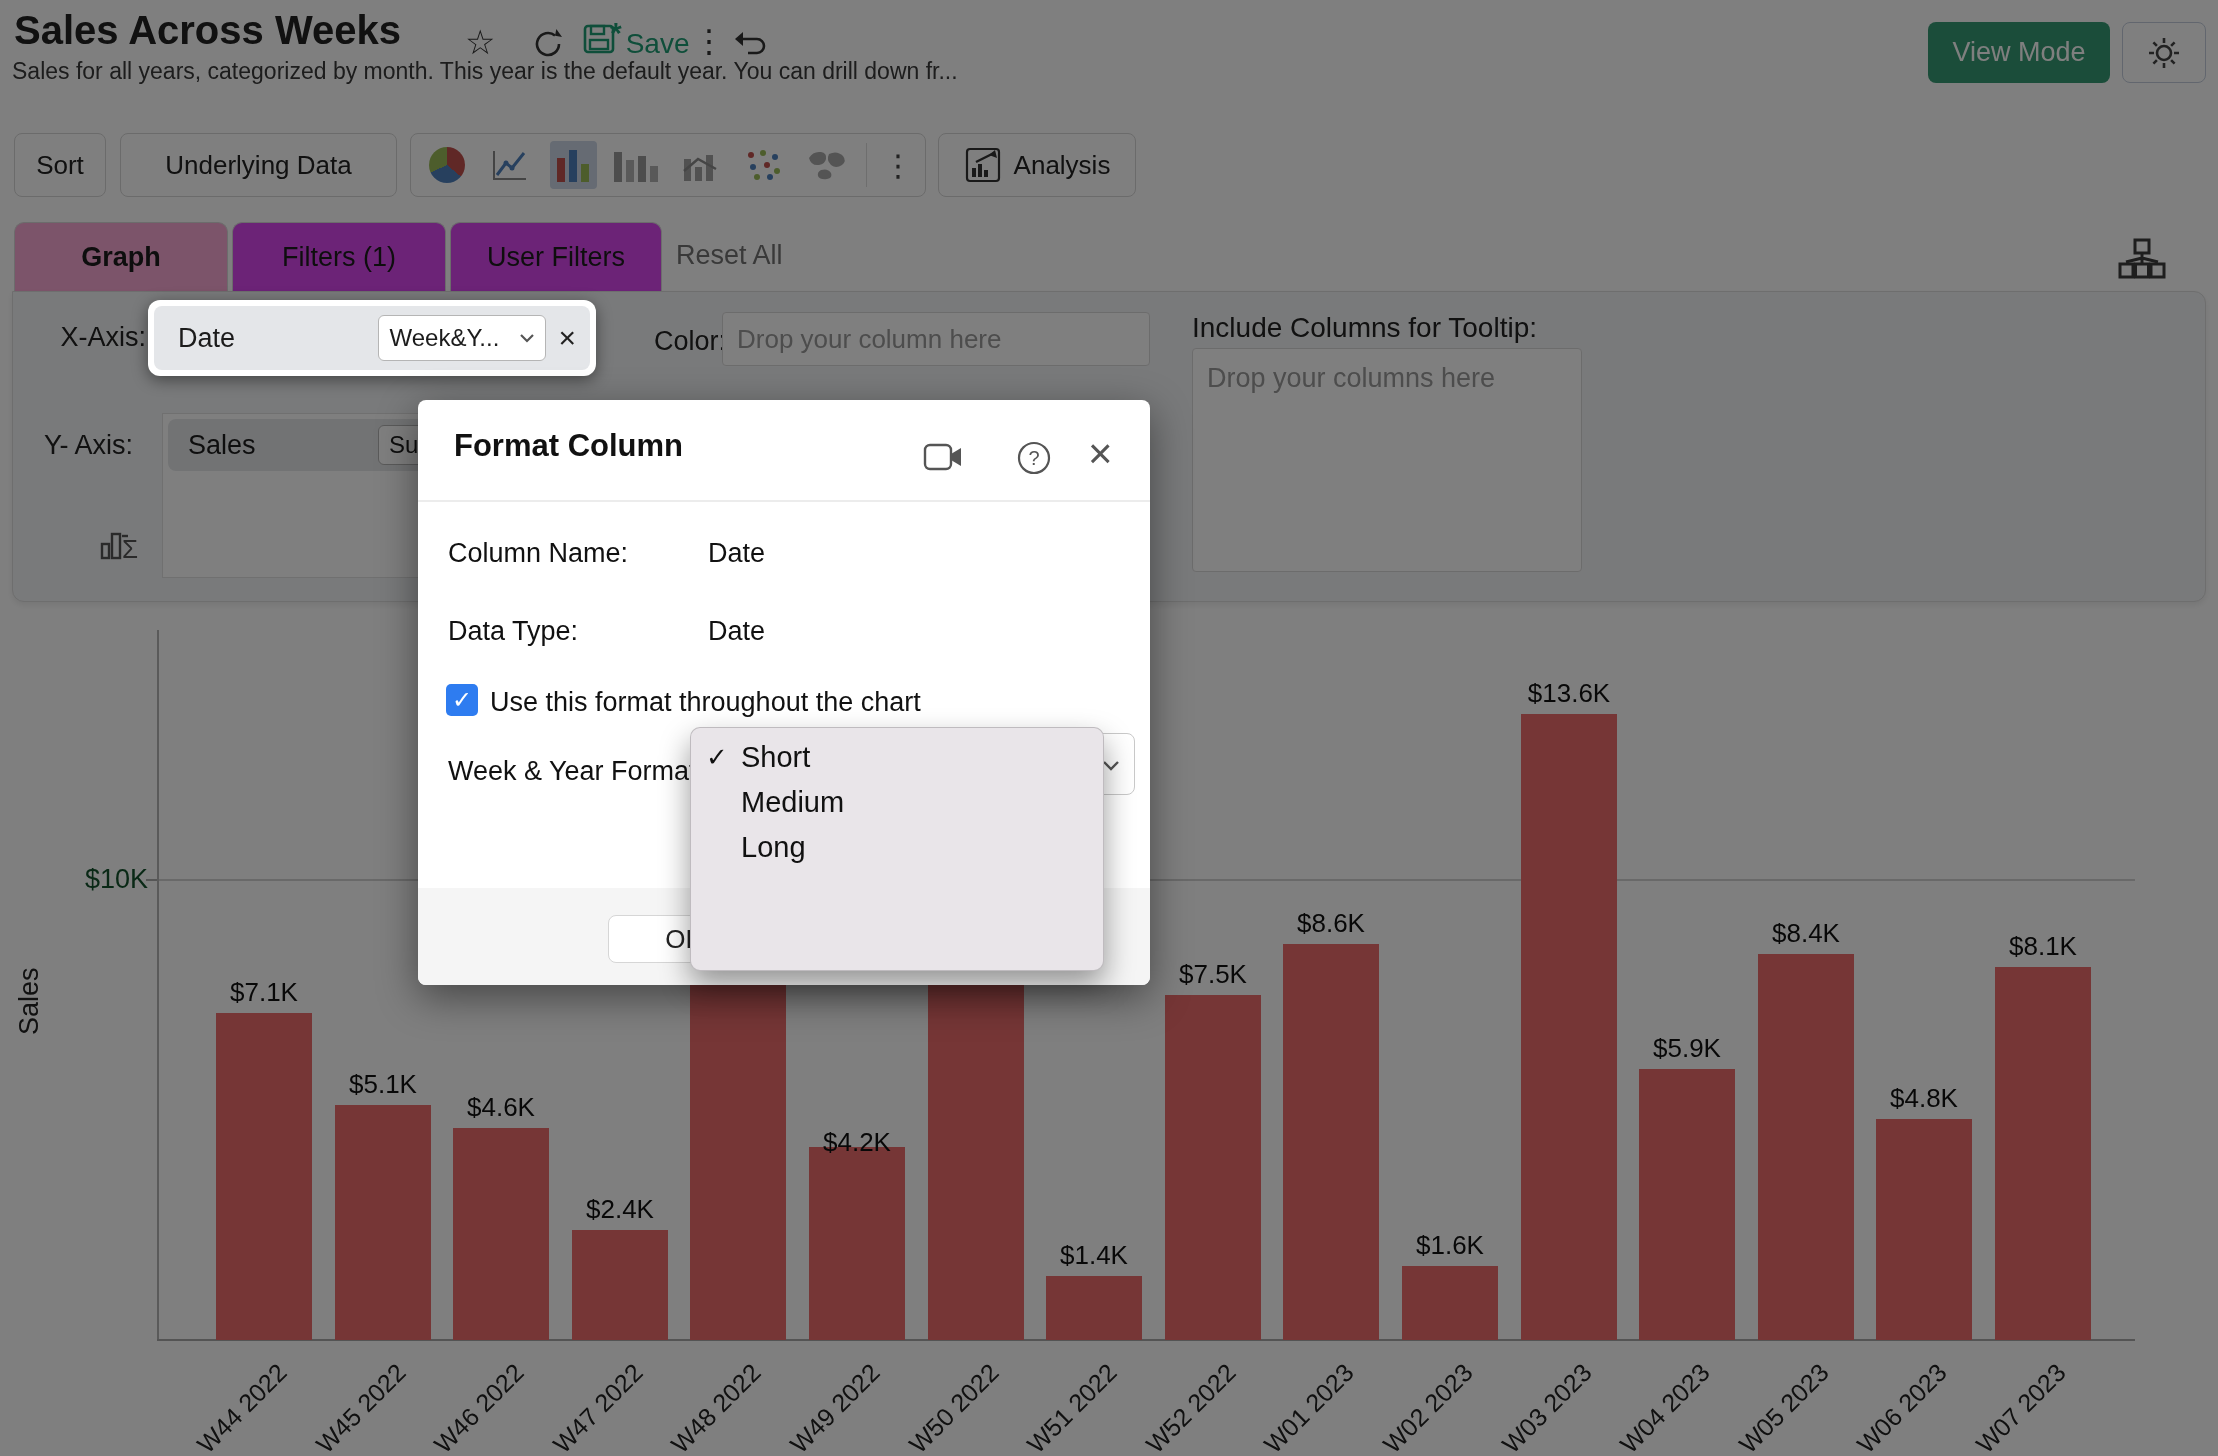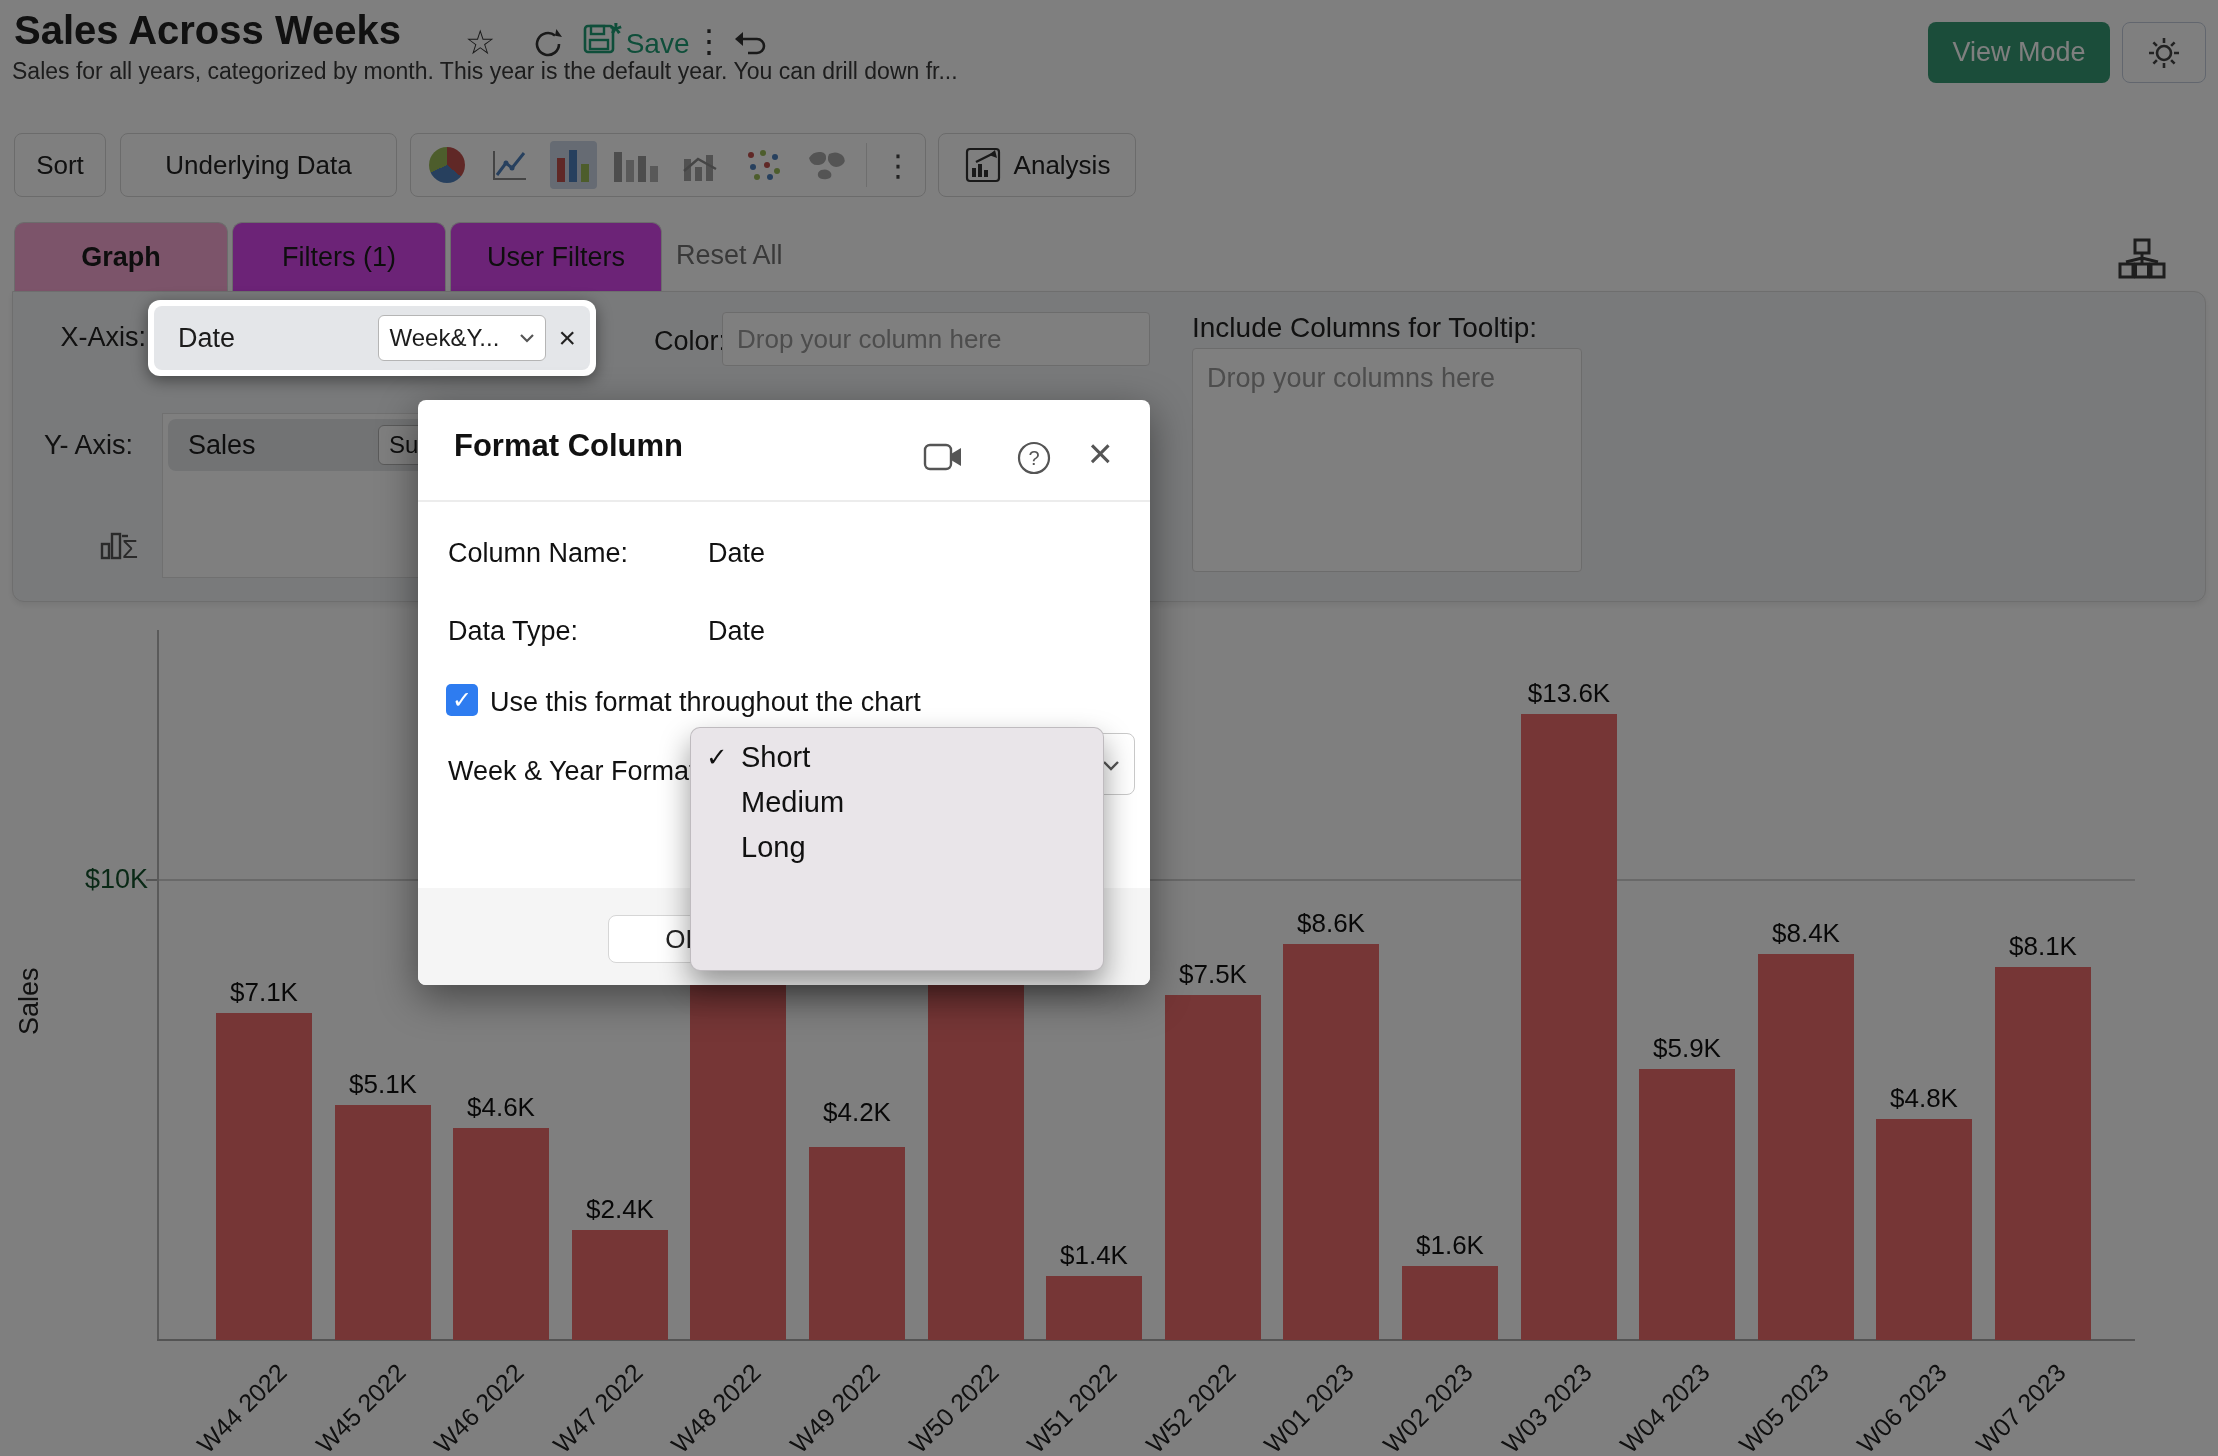--- a/index.html
+++ b/index.html
@@ -262,21 +262,21 @@
       <div class="xtick" style="left: 255px; top: 1358px;">W45 2022</div>
       <div class="bar" style="left: 453px; top: 1128px; width: 96px; height: 212px; background: rgb(236, 109, 109);"></div>
       <div class="bar-label" style="left: 426px; top: 1092px; width: 150px;">$4.6K</div>
       <div class="xtick" style="left: 373px; top: 1358px;">W46 2022</div>
       <div class="bar" style="left: 572px; top: 1230px; width: 96px; height: 110px; background: rgb(236, 109, 109);"></div>
       <div class="bar-label" style="left: 545px; top: 1194px; width: 150px;">$2.4K</div>
       <div class="xtick" style="left: 492px; top: 1358px;">W47 2022</div>
       <div class="bar" style="left: 690px; top: 912px; width: 96px; height: 428px; background: rgb(236, 109, 109);"></div>
       <div class="xtick" style="left: 610px; top: 1358px;">W48 2022</div>
       <div class="bar" style="left: 809px; top: 1147px; width: 96px; height: 193px; background: rgb(236, 109, 109);"></div>
-      <div class="bar-label" style="left: 782px; top: 1097px; width: 150px;">$4.2K</div>
+      <div class="bar-label" style="left: 782px; top: 1127px; width: 150px;">$4.2K</div>
       <div class="xtick" style="left: 729px; top: 1358px;">W49 2022</div>
       <div class="bar" style="left: 928px; top: 912px; width: 96px; height: 428px; background: rgb(236, 109, 109);"></div>
       <div class="xtick" style="left: 848px; top: 1358px;">W50 2022</div>
       <div class="bar" style="left: 1046px; top: 1276px; width: 96px; height: 64px; background: rgb(236, 109, 109);"></div>
       <div class="bar-label" style="left: 1019px; top: 1240px; width: 150px;">$1.4K</div>
       <div class="xtick" style="left: 966px; top: 1358px;">W51 2022</div>
       <div class="bar" style="left: 1165px; top: 995px; width: 96px; height: 345px; background: rgb(236, 109, 109);"></div>
       <div class="bar-label" style="left: 1138px; top: 959px; width: 150px;">$7.5K</div>
       <div class="xtick" style="left: 1085px; top: 1358px;">W52 2022</div>
       <div class="bar" style="left: 1283px; top: 944px; width: 96px; height: 396px; background: rgb(236, 109, 109);"></div>

